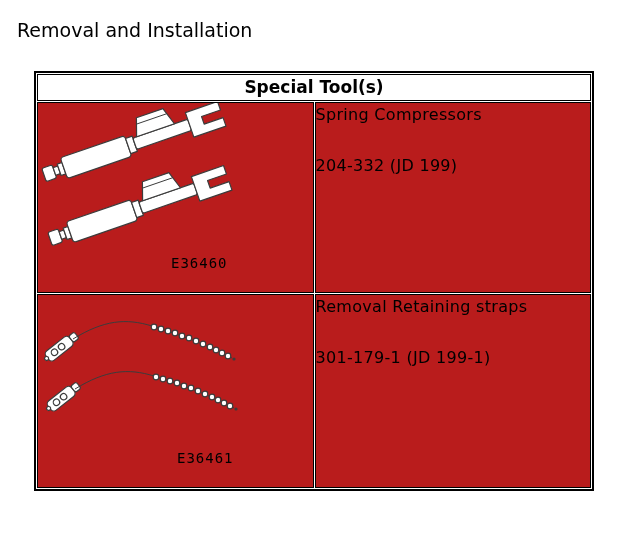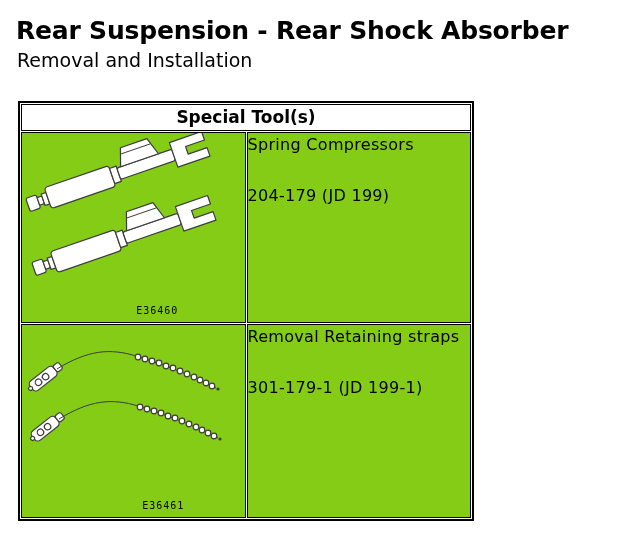--- a/index.html
+++ b/index.html
@@ -1,47 +1,46 @@
 <!DOCTYPE html>
 <html><head>
 <meta charset="utf-8">
 <style>
   html,body{margin:0;padding:0;background:#ffffff;}
   body{width:634px;height:534px;overflow:hidden;
        font-family:"DejaVu Sans","Liberation Sans",sans-serif;color:#000;}
   .page{padding:16px 0 0 16px;}
   .title{font-size:25px;font-weight:bold;line-height:30px;margin:0;letter-spacing:-0.2px;}
   .subtitle{font-size:19px;line-height:18px;margin:5px 0 4px 1px;}
-  table.tools{margin:32px 0 0 2px;width:456px;table-layout:fixed;
+  table.tools{margin:32px 0 0 18px;width:560px;table-layout:fixed;
        border:2px solid #000;border-collapse:separate;border-spacing:1px;background:#fff;}
   table.tools th{border:1px solid #000;font-size:17px;font-weight:bold;
        text-align:center;padding:2px 0 3px 0;background:#fff;}
-  table.tools td{border:1px solid #000;vertical-align:top;background:#84cc16;padding:0;}
+  table.tools td{border:1px solid #000;vertical-align:top;background:#b91c1c;padding:0;}
   td.img-cell{position:relative;}
   td.img-cell.r1{height:189px;}
   td.img-cell.r2{height:192px;text-decoration:underline;}
-  .figure-label{position:absolute;bottom:6px;left:0;width:100%;text-align:center;
+  .figure-label{position:absolute;bottom:21px;left:0;width:100%;text-align:center;
        font-family:"DejaVu Sans Mono","Liberation Mono",monospace;
-       font-size:10px;letter-spacing:1px;}
+       font-size:14px;letter-spacing:1px;}
   .figure-label.f1{padding-left:48px;box-sizing:border-box;}
   .figure-label.f2{padding-left:60px;box-sizing:border-box;}
   td.text-cell{padding:3px 2px 0 3px;font-size:16px;letter-spacing:0.3px;}
   .tool-name{line-height:21px;margin:1px 0 0 0;}
   .tool-number{line-height:21px;margin:30px 0 0 0;}
   svg.art{display:block;margin:0;}
   svg.art *{vector-effect:non-scaling-stroke;}
   .lineart{stroke:#3c3c3c;fill:#ffffff;stroke-width:1.2;stroke-linejoin:round;}
   .lineart-thin{stroke:#3c3c3c;fill:none;stroke-width:1;}
 </style>
 </head>
 <body>
 
 <div class="page">
 
-  <h1 class="title">Rear Suspension - Rear Shock Absorber</h1>
   <div class="subtitle">Removal and Installation</div>
 
   <table class="tools">
     <thead>
       <tr>
         <th colspan="2">Special Tool(s)</th>
       </tr>
     </thead>
     <tbody>
 
@@ -70,21 +69,21 @@
               <rect class="lineart" x="96" y="-6" width="58" height="12" rx="2"></rect>
               <polygon class="lineart" points="100,-6 106,-24 134,-24 140,-6"></polygon>
               <line class="lineart-thin" x1="104" y1="-18" x2="136" y2="-18"></line>
               <path class="lineart" d="M154,-13 h34 v9 h-20 v8 h20 v9 h-34 z"></path>
             </g>
           </svg>
           <div class="figure-label f1">E36460</div>
         </td>
         <td class="text-cell" style="width:292px;">
           <div class="tool-name">Spring Compressors</div>
-          <div class="tool-number">204-179 (JD 199)</div>
+          <div class="tool-number">204-332 (JD 199)</div>
         </td>
       </tr>
 
       <tr>
         <td class="img-cell r2">
           <svg class="art" width="262" height="165" viewBox="0 0 262 165">
 
             <g transform="translate(22,53)">
               <g transform="rotate(-38)">
                 <rect class="lineart" x="-16" y="-6" width="30" height="12" rx="4"></rect>

